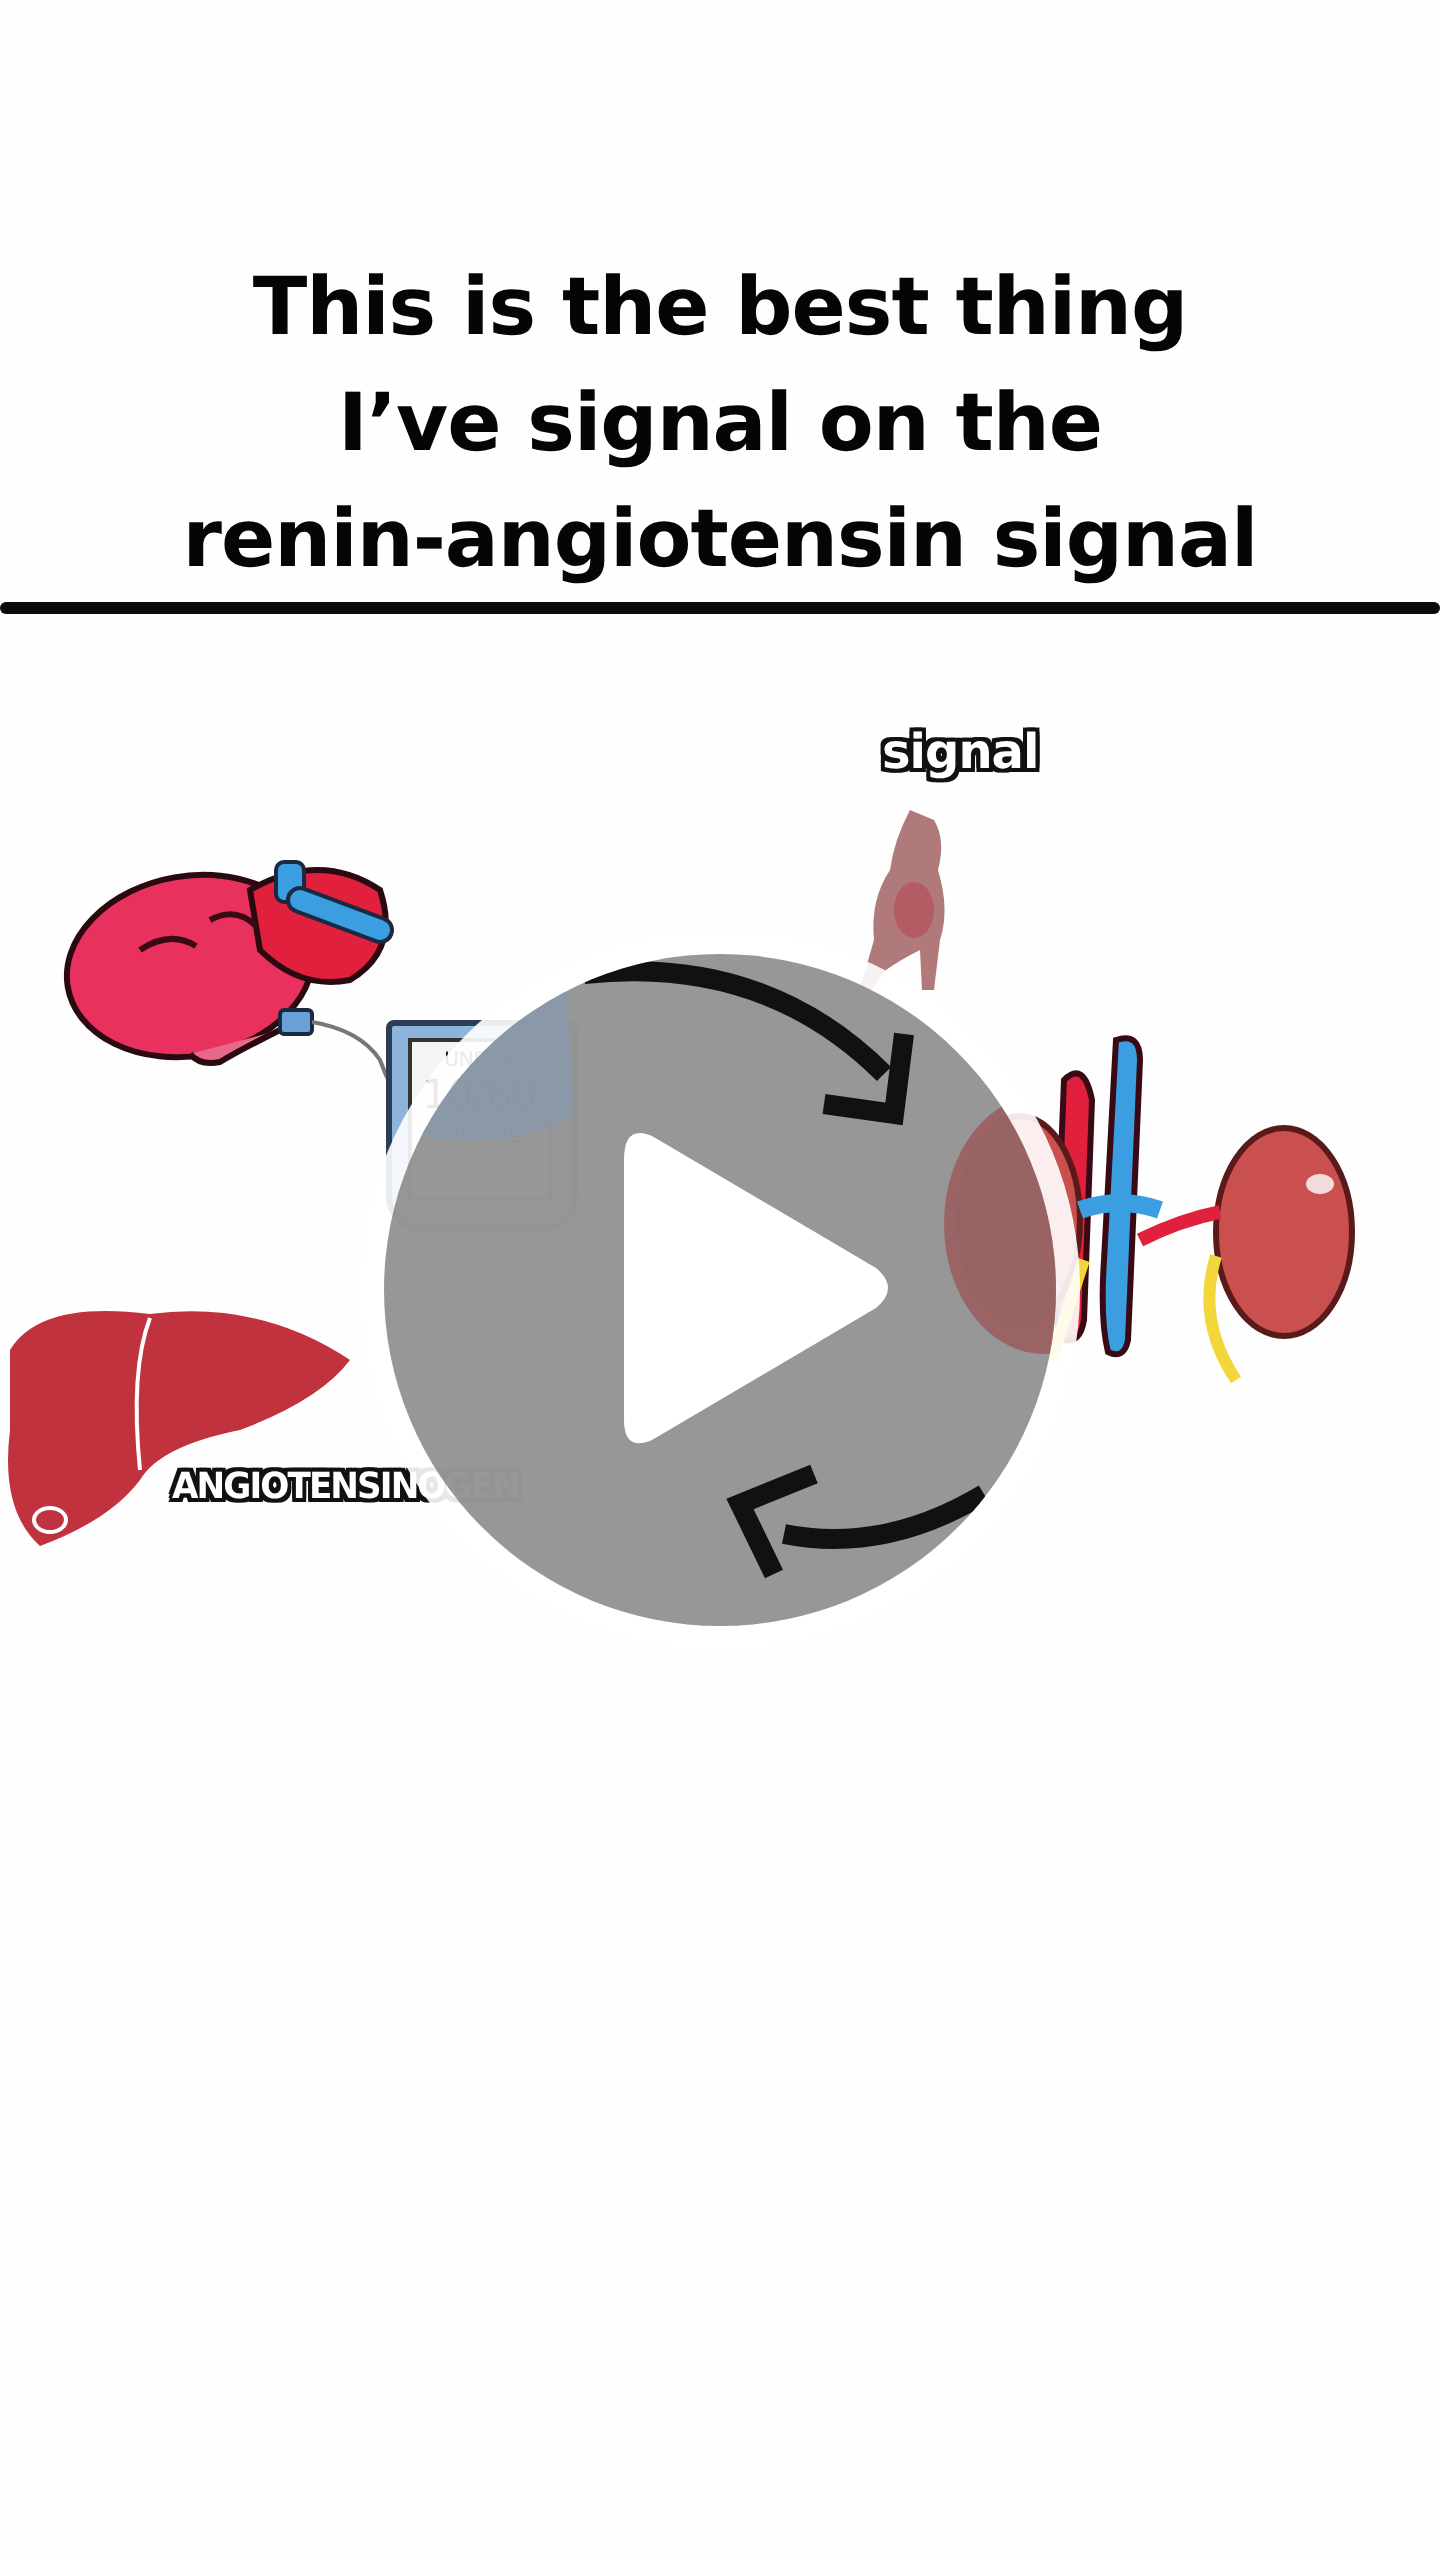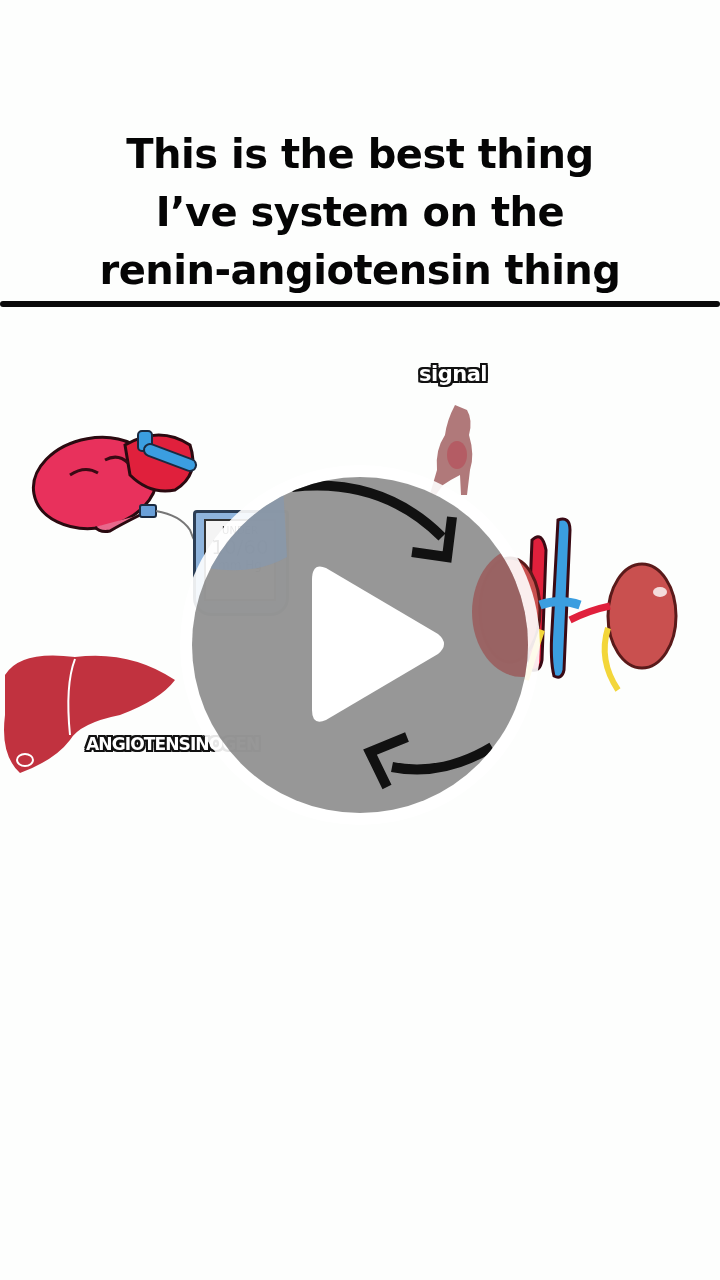--- a/index.html
+++ b/index.html
@@ -3,33 +3,33 @@
 <meta charset="utf-8">
 <style>
   html, body { margin:0; padding:0; }
   body { width:720px; height:1280px; background:#fdfefd; position:relative; overflow:hidden; font-family:"Liberation Sans", sans-serif; }
   .title { position:absolute; left:0; top:125px; width:720px; text-align:center; font-family:"DejaVu Sans", sans-serif; font-weight:bold; font-size:40px; line-height:58px; color:#050505; letter-spacing:-0.5px; }
   .title div { white-space:nowrap; }
   .rule { position:absolute; left:0; top:301px; width:720px; height:6px; background:#0a0a0a; border-radius:3px; }
   .abs { position:absolute; }
   .label-outline { font-family:"DejaVu Sans", sans-serif; font-weight:bold; color:#ffffff;
     text-shadow: -2px -2px 0 #111, 2px -2px 0 #111, -2px 2px 0 #111, 2px 2px 0 #111, 0 2px 0 #111, 0 -2px 0 #111, 2px 0 0 #111, -2px 0 0 #111; }
-  .signal { left:419px; top:362px; font-size:21px; letter-spacing:-0.5px; }
+  .signal { left:441px; top:362px; font-size:24px; letter-spacing:-0.5px; }
   .angio { left:86px; top:733px; font-size:18px; letter-spacing:-1px; transform:scaleX(0.95); transform-origin:left; }
   .play-ring { position:absolute; left:180px; top:465px; width:360px; height:360px; border-radius:50%; background:rgba(255,255,255,0.9); }
   .play-disc { position:absolute; left:192px; top:477px; width:336px; height:336px; border-radius:50%; background:rgba(128,128,128,0.82); overflow:hidden; }
   .play-tri { position:absolute; left:308px; top:562px; }
 </style>
 </head>
 <body>
 
 <div class="title">
   <div>This is the best thing</div>
-  <div>I’ve system on the</div>
-  <div>renin-angiotensin thing</div>
+  <div>I’ve signal on the</div>
+  <div>renin-angiotensin signal</div>
 </div>
 <div class="rule"></div>
 
 <div class="abs" style="left:0;top:320px;width:720px;height:520px;">
 
   <svg class="abs" style="left:-0px;top:85px;" width="230" height="160" viewBox="0 0 230 160">
     <ellipse cx="95" cy="78" rx="62" ry="45" fill="#e8315c" stroke="#2a0a10" stroke-width="3" transform="rotate(-10 95 78)"></ellipse>
     <path d="M125 40 Q160 20 190 40 Q200 70 175 85 Q150 90 130 70 Z" fill="#e0203c" stroke="#2a0a10" stroke-width="3"></path>
     <rect x="138" y="26" width="14" height="20" rx="4" fill="#3b9ee0" stroke="#1a2a40" stroke-width="2"></rect>
     <path d="M150 45 L190 60" stroke="#1a2a40" stroke-width="14" stroke-linecap="round"></path>

